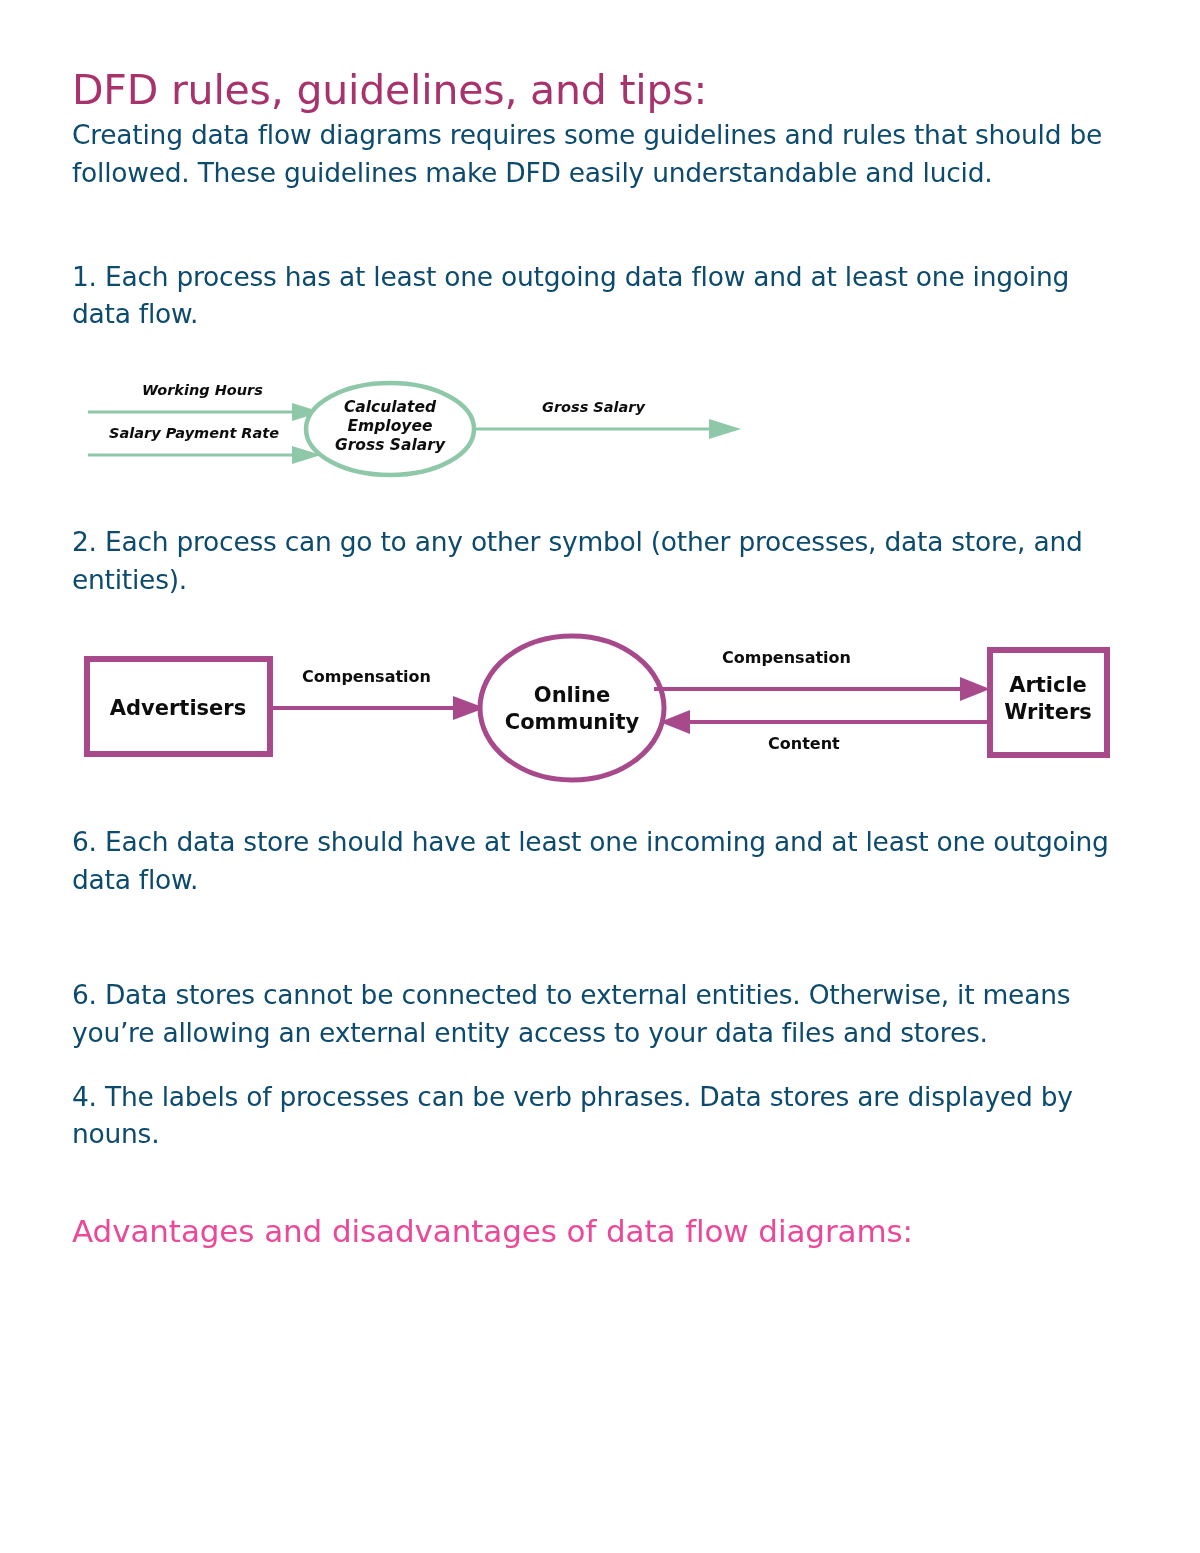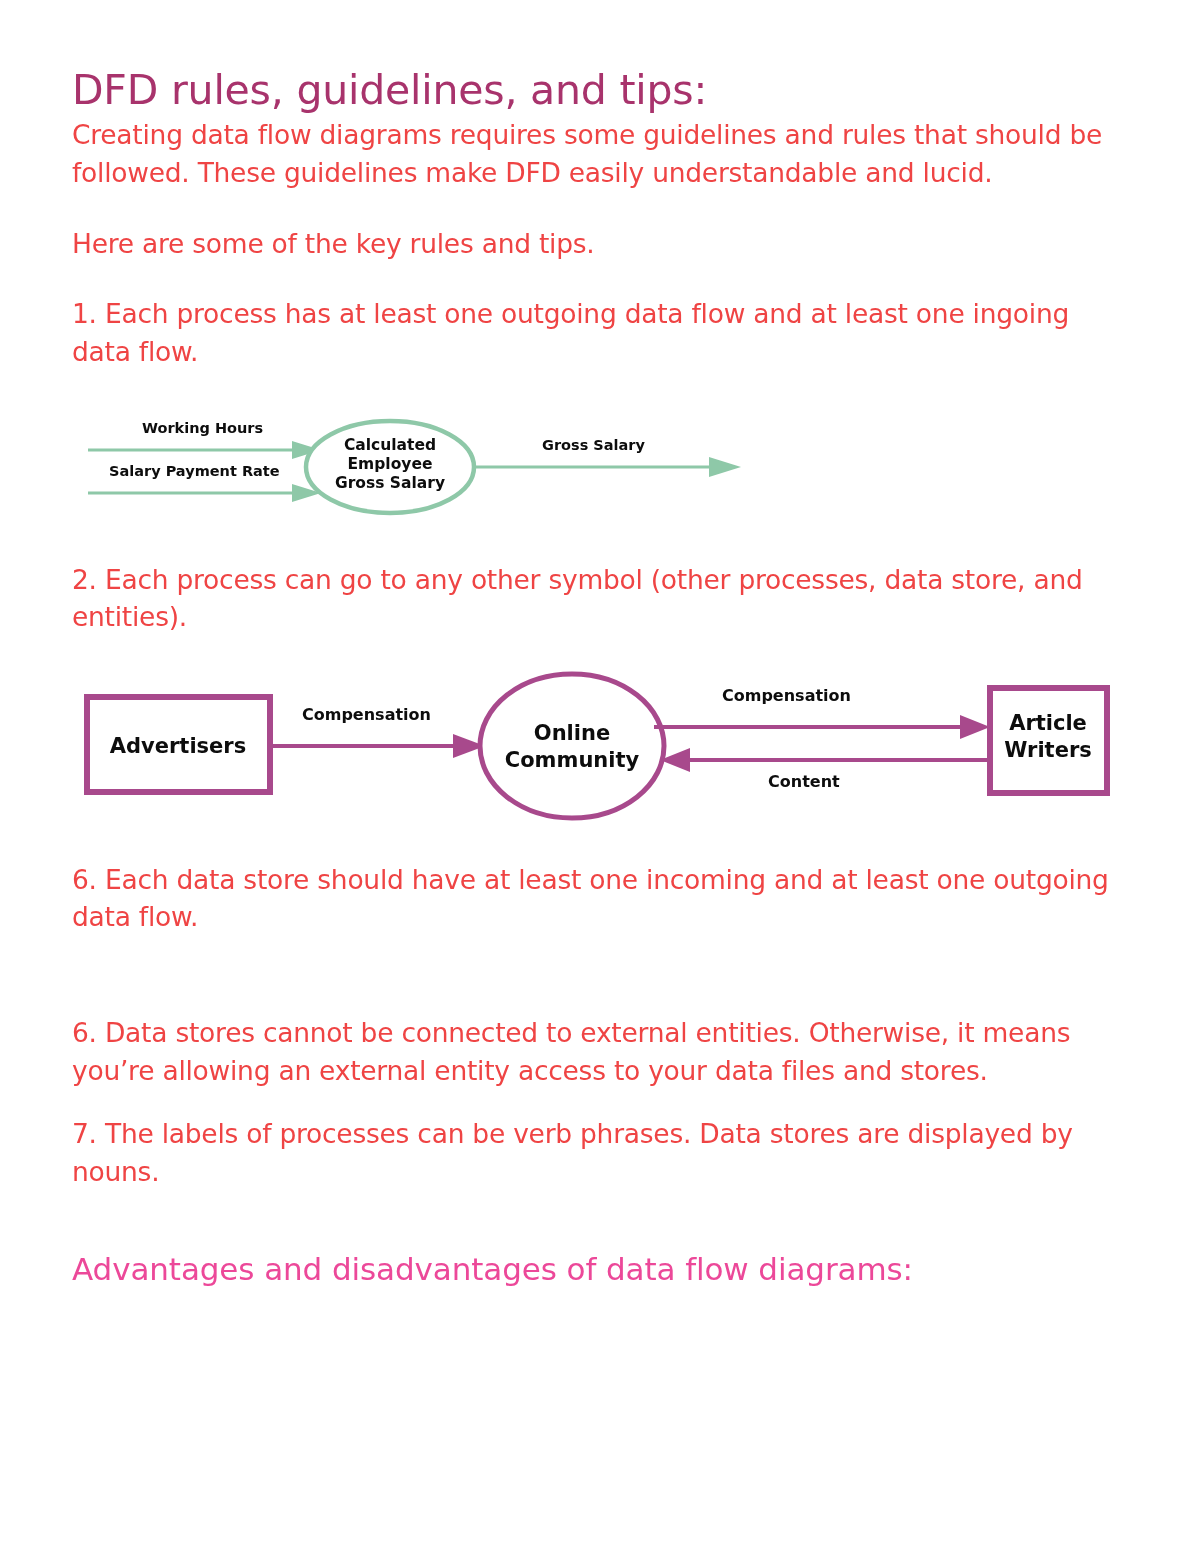--- a/index.html
+++ b/index.html
@@ -45,21 +45,21 @@
     color: #ec4899;
     letter-spacing: -0.1px;
     line-height: 1.25;
   }
 
   p.body-text {
     margin: 0;
     font-family: "DejaVu Sans", sans-serif;
     font-size: 26.5px;
     font-weight: 400;
-    color: #ef4444;
+    color: #0c4a6e;
     line-height: 1.42;
     letter-spacing: -0.25px;
   }
 
   .gap-sm { height: 26px; }
   .gap-md { height: 33px; }
   .gap-lg { height: 44px; }
 
   
   .diagram {
@@ -87,27 +87,26 @@
 
 <div class="page">
   <div class="content">
 
     <h1 class="doc-title">DFD rules, guidelines, and tips:</h1>
 
     <p class="body-text">Creating data flow diagrams requires some guidelines and rules that should be followed. These guidelines make DFD easily understandable and lucid.</p>
 
     <div class="gap-md"></div>
 
-    <p class="body-text">Here are some of the key rules and tips.</p>
 
     <div class="gap-md"></div>
 
     <p class="body-text">1. Each process has at least one outgoing data flow and at least one ingoing data flow.</p>
 
-    <div class="diagram" style="margin-top:26px;margin-left:8px;">
+    <div class="diagram" style="margin-top:26px;margin-left:8px;font-style:italic;">
       <svg width="680" height="120" viewBox="0 0 680 120" xmlns="http://www.w3.org/2000/svg">
 
         <g>
           <line x1="8" y1="53" x2="215" y2="53" stroke="#8ec8a8" stroke-width="3"></line>
           <polygon points="212,44 241,53 212,62" fill="#8ec8a8"></polygon>
           <text class="dgm-label dgm-label-sm" x="62" y="36">Working Hours</text>
         </g>
 
         <g>
           <line x1="8" y1="96" x2="215" y2="96" stroke="#8ec8a8" stroke-width="3"></line>
@@ -183,21 +182,21 @@
 
     <div class="gap-sm"></div>
 
 
     <div class="gap-sm"></div>
 
     <p class="body-text">6. Data stores cannot be connected to external entities. Otherwise, it means you’re allowing an external entity access to your data files and stores.</p>
 
     <div class="gap-sm"></div>
 
-    <p class="body-text">7. The labels of processes can be verb phrases. Data stores are displayed by nouns.</p>
+    <p class="body-text">4. The labels of processes can be verb phrases. Data stores are displayed by nouns.</p>
 
     <div class="gap-sm"></div>
 
 
     <div class="gap-md"></div>
 
     <h2 class="section-title">Advantages and disadvantages of data flow diagrams:</h2>
 
   </div>
 </div>

